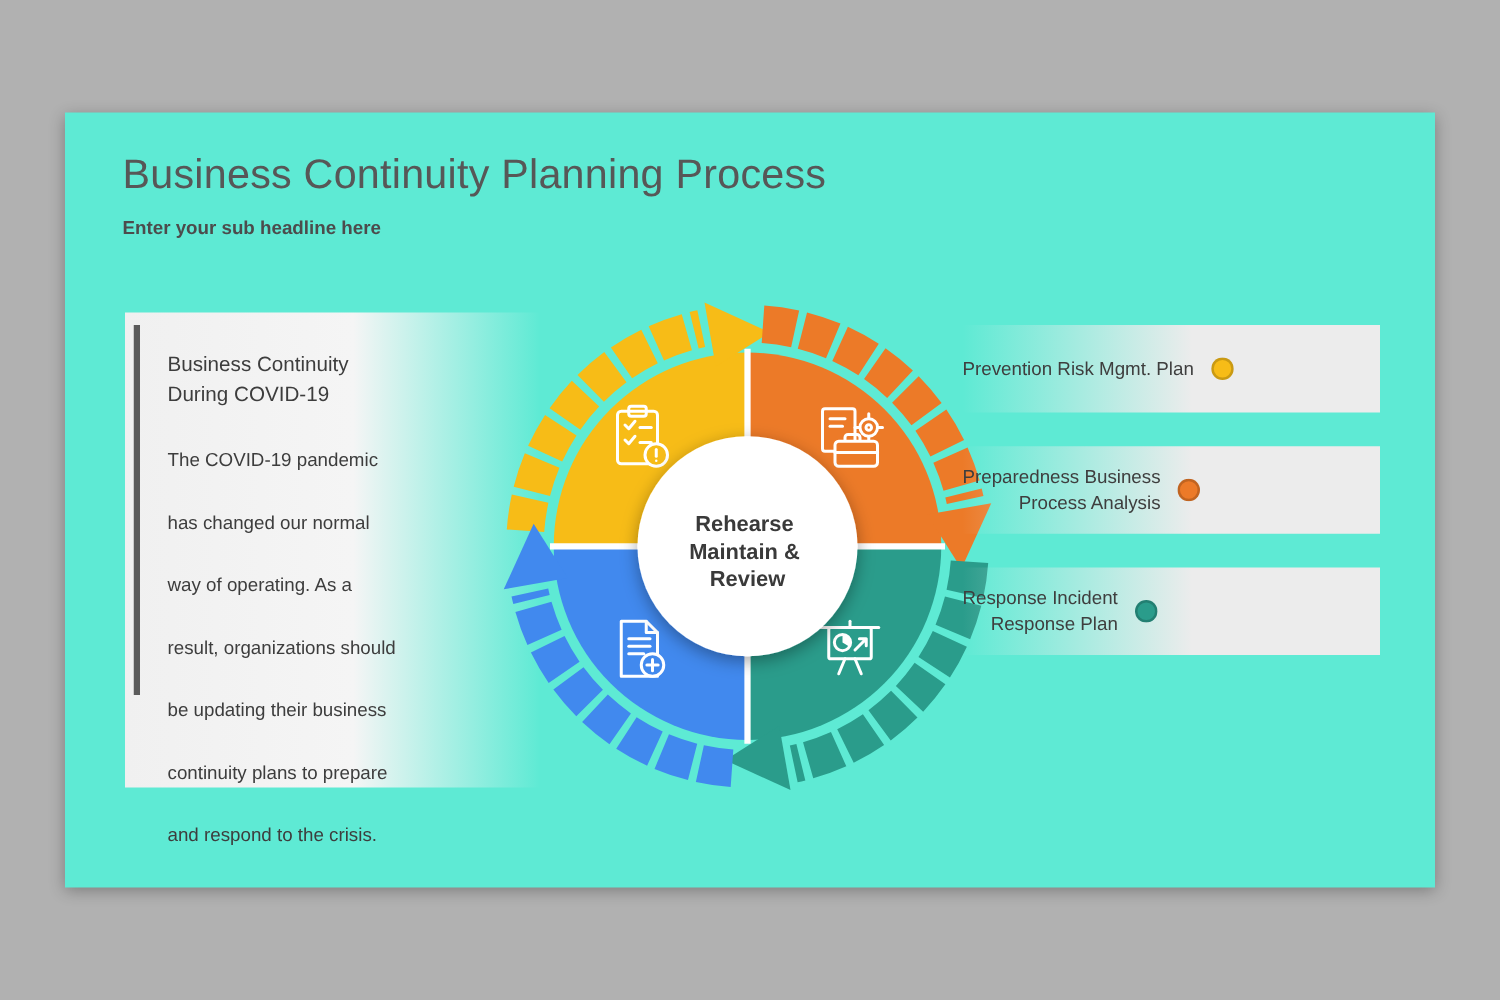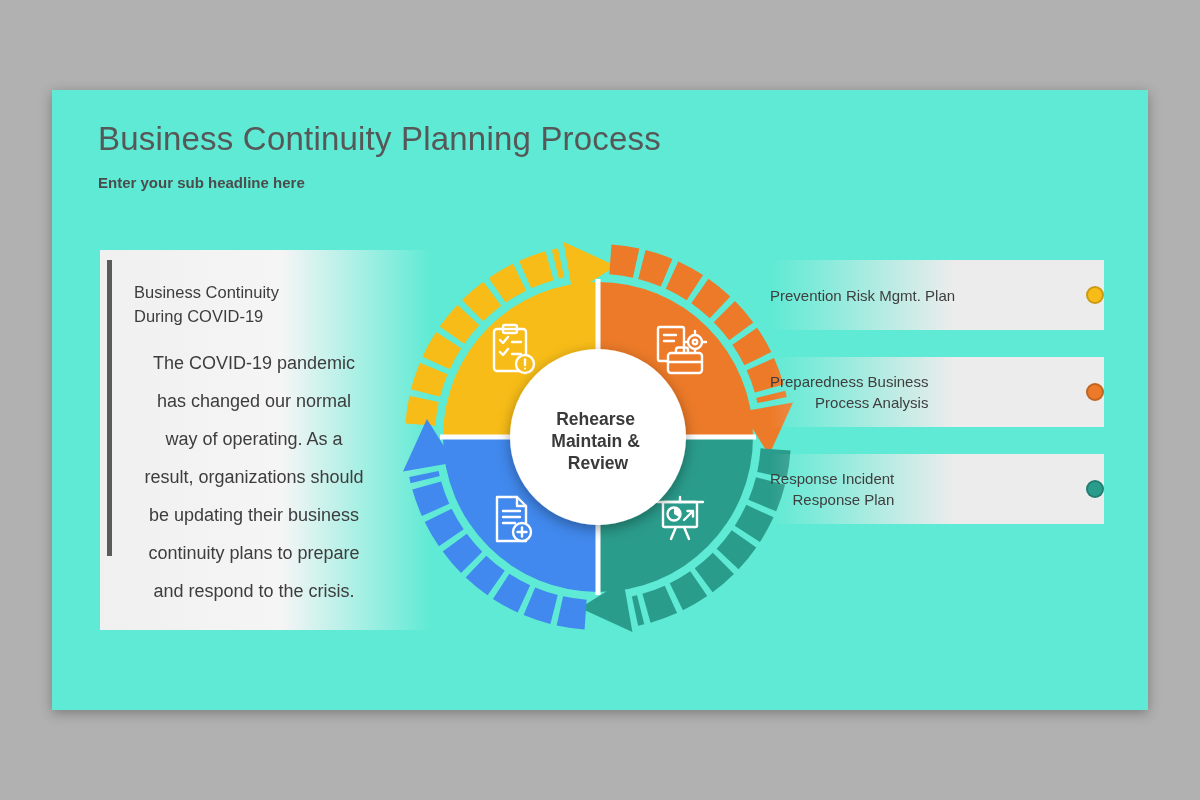--- a/index.html
+++ b/index.html
@@ -31,32 +31,31 @@
     position:absolute; left:7px; top:10px; width:5px; height:296px;
     background:#5b5b5b;
   }
   .panel-heading {
     position:absolute; left:34px; top:30px; width:220px;
     font-size:16.5px; font-weight:normal; color:#3d3d3d; line-height:24px;
     white-space:pre-line;
   }
   .panel-body {
     position:absolute; left:34px; top:94px; width:240px;
-    font-size:18px; color:#3d3d3d; line-height:38px;
+    font-size:15px; color:#3d3d3d; line-height:50px;
     white-space:pre-line;
-    text-align:center;
   }
   .diagram {
     position:absolute; left:306px; top:107px; width:480px; height:480px;
   }
   .center-text { font-size:17.5px; font-weight:bold; fill:#3a3a3a; }
   .legend-row {
     position:absolute; left:718px; width:334px; height:70px;
     background:linear-gradient(to right, rgba(236,236,236,0) 0%, #ececec 55%);
-    display:flex; align-items:center; justify-content:space-between;
+    display:flex; align-items:center; justify-content:flex-start;
     gap:14px; 
   }
   .legend-row.r1 { top:170px; }
   .legend-row.r2 { top:267px; }
   .legend-row.r3 { top:364px; }
   .legend-row.r4 { top:461px; }
   .legend-label {
     font-size:15px; color:#3e3e3e; text-align:right;
     line-height:21px; white-space:pre-line;
   }

